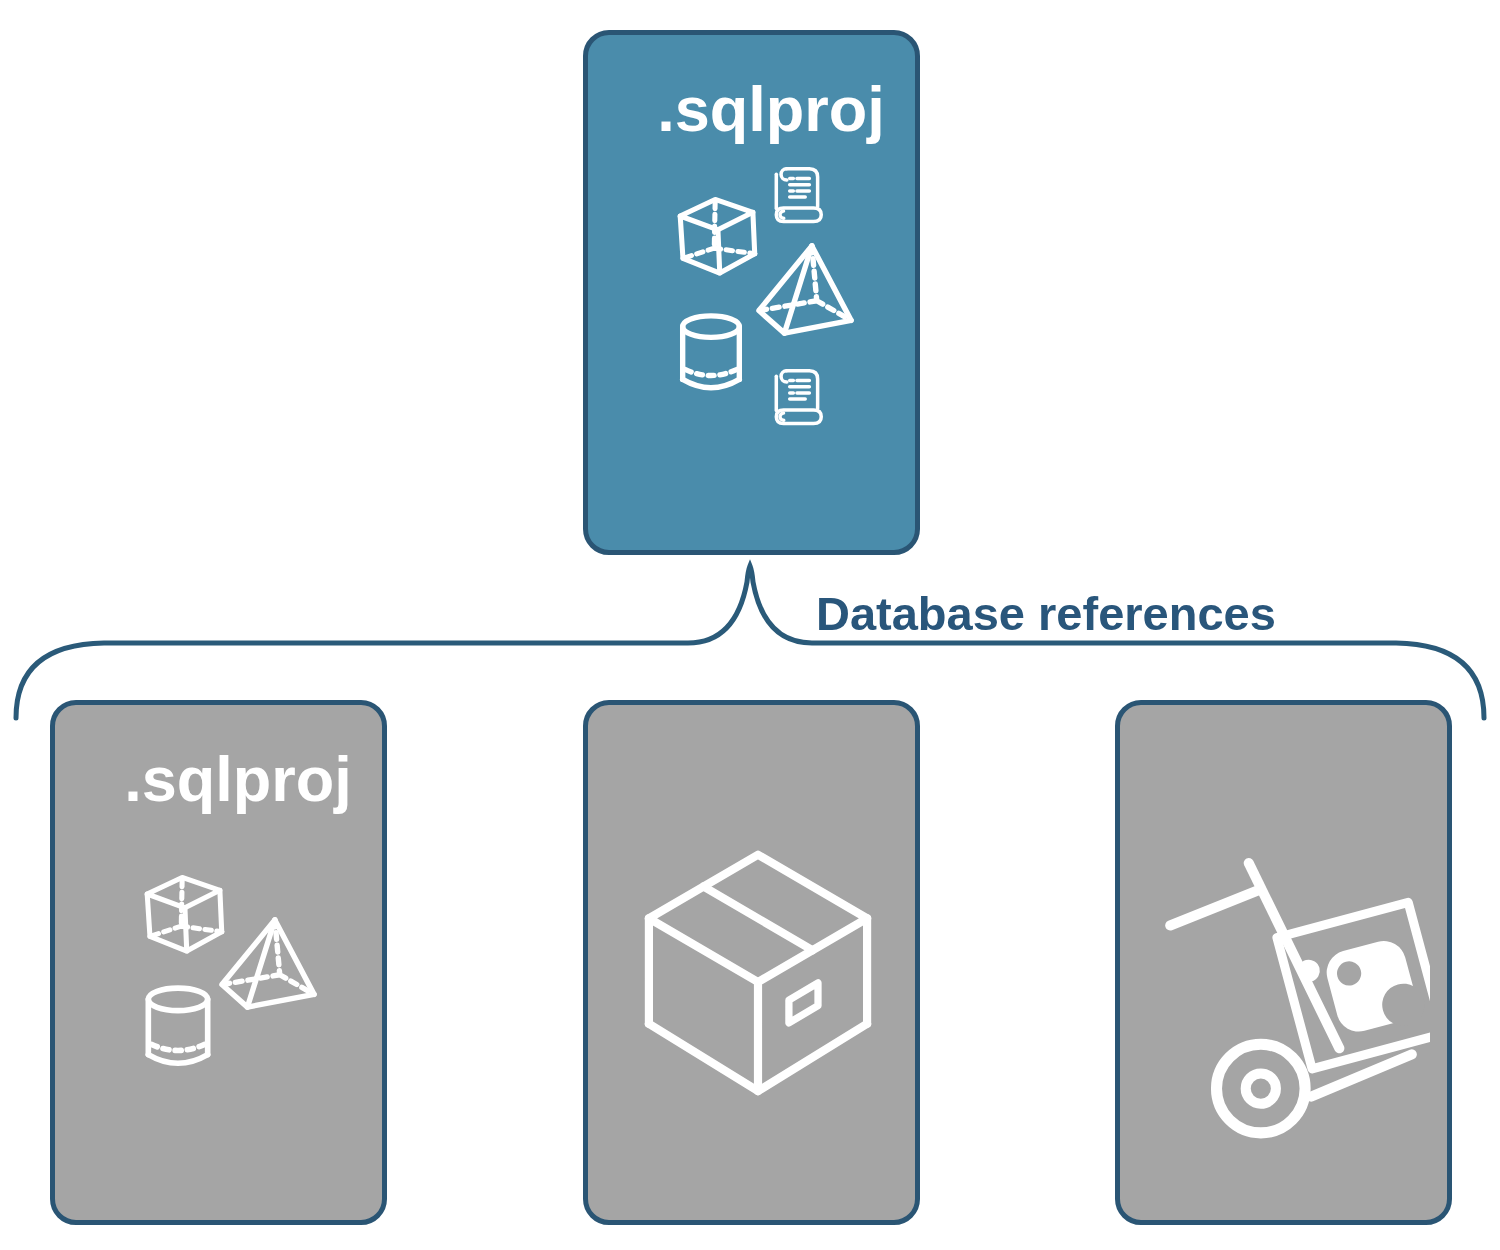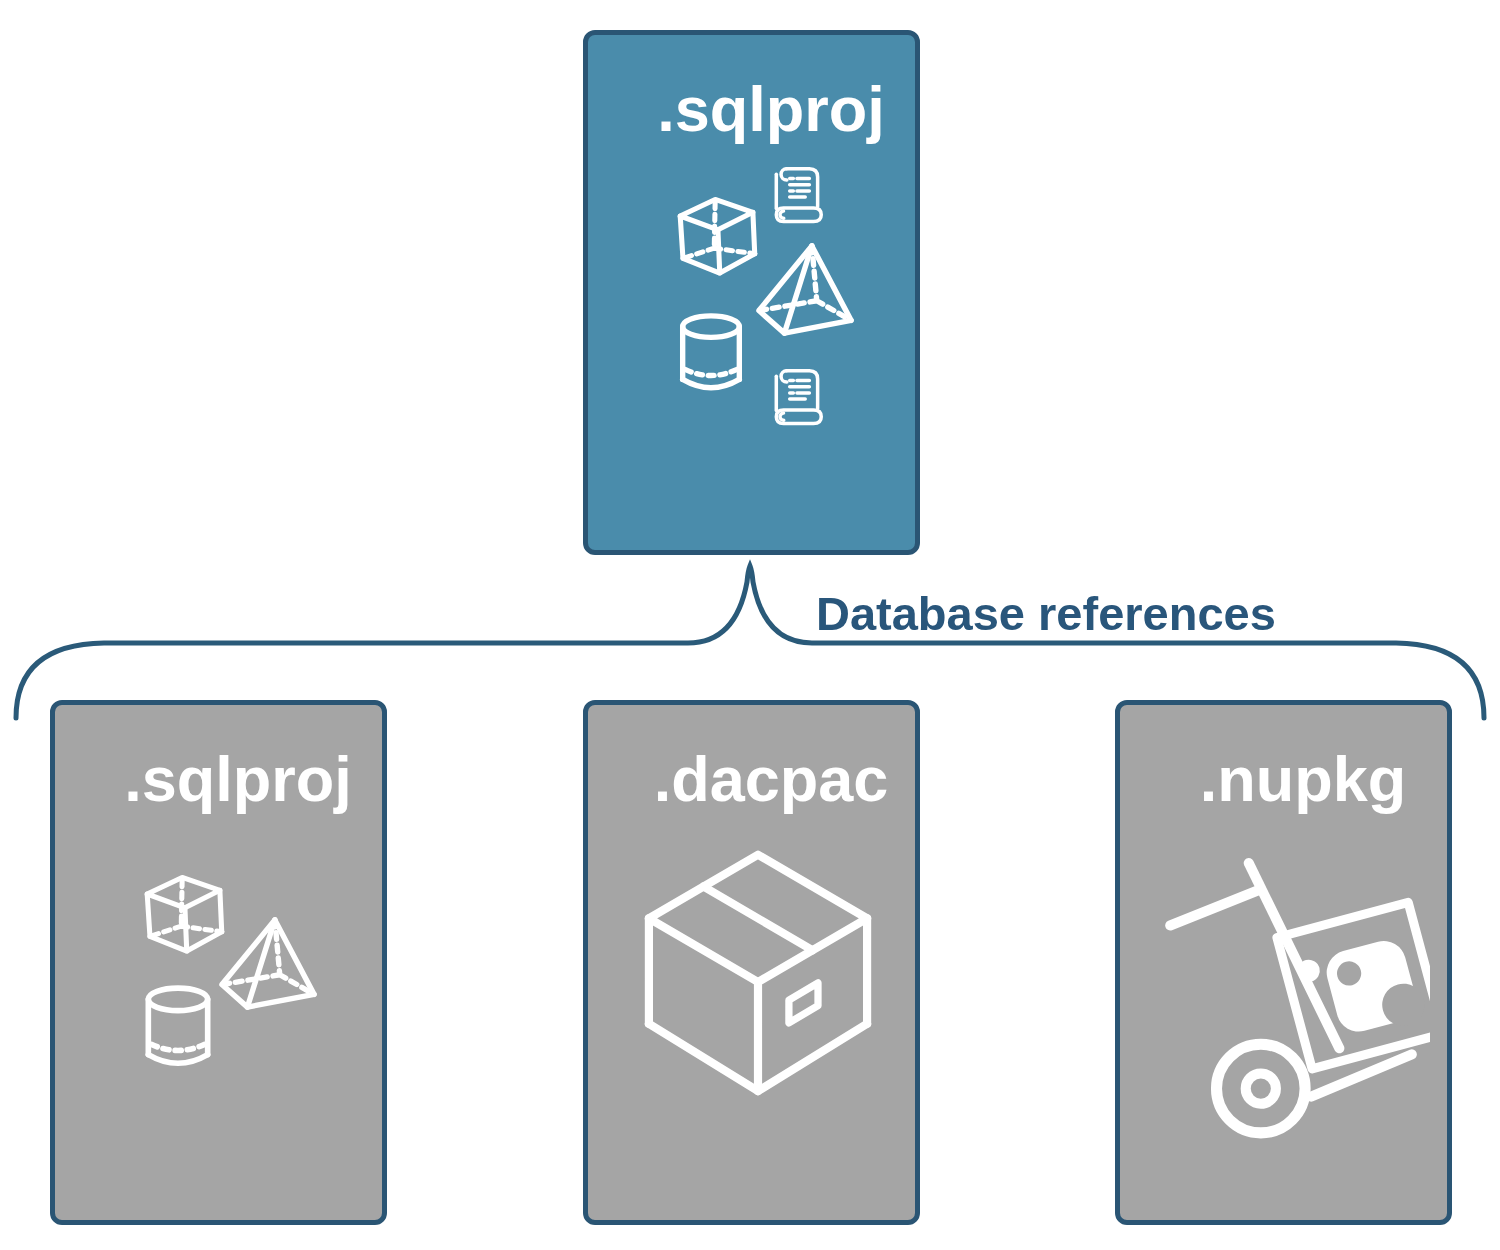--- a/index.html
+++ b/index.html
@@ -7,21 +7,21 @@
     position:relative;
     width:1500px;height:1250px;
     background:#ffffff;
     font-family:"Liberation Sans", sans-serif;
     overflow:hidden;
   }
   .card{
     position:absolute;
     width:337px;height:525px;
     border:5px solid #2a5574;
-    border-radius:12px;
+    border-radius:26px;
     box-sizing:border-box;
     padding-left:39px;
   }
   .card.root{ background:#4a8cab; left:583px; top:30px; }
   .card.child{ background:#a5a5a5; top:700px; }
   .card .title{
     margin:38px 0 0 0;
     text-align:center;
     font-size:63px;
     font-weight:bold;
@@ -135,35 +135,33 @@
       <g fill="none" stroke="#ffffff" stroke-width="5.5" stroke-linecap="round">
         <ellipse cx="35" cy="14" rx="29" ry="11"></ellipse>
         <path d="M6,14 V68 M64,14 V68"></path>
         <path d="M6,68 Q35,85 64,68"></path>
         <path stroke-dasharray="6,6" d="M9,58 Q35,70 61,58"></path>
       </g>
     </svg>
   </div>
 
   <div class="card child" style="left:583px;">
-    <h2 class="title">.dacpac</h2>
 
     <svg class="icon" style="left:50px;top:136px;" width="240" height="282" viewBox="0 0 264 300">
       <g fill="none" stroke="#ffffff" stroke-width="9" stroke-linejoin="round" stroke-linecap="round">
         <path d="M132,10 L252,80 L132,150 L12,80 Z"></path>
         <path d="M72,45 L192,115"></path>
         <path d="M12,80 V196 M252,80 V196 M132,150 V270"></path>
         <path d="M12,196 L132,270 M252,196 L132,270"></path>
         <path stroke-width="8" d="M166,170 L198,151 V176 L166,195 Z"></path>
       </g>
     </svg>
   </div>
 
   <div class="card child" style="left:1115px;">
-    <h2 class="title">.nupkg</h2>
 
     <svg class="icon" style="left:28px;top:150px;" width="282" height="292" viewBox="0 0 280 290">
       <g fill="none" stroke="#ffffff" stroke-width="10" stroke-linecap="round" stroke-linejoin="round">
 
         <path d="M100,8 L190,192"></path>
         <path d="M22,70 L112,34"></path>
 
         <circle cx="112" cy="232" r="44" stroke-width="11"></circle>
         <circle cx="112" cy="232" r="15" stroke-width="10"></circle>
 

